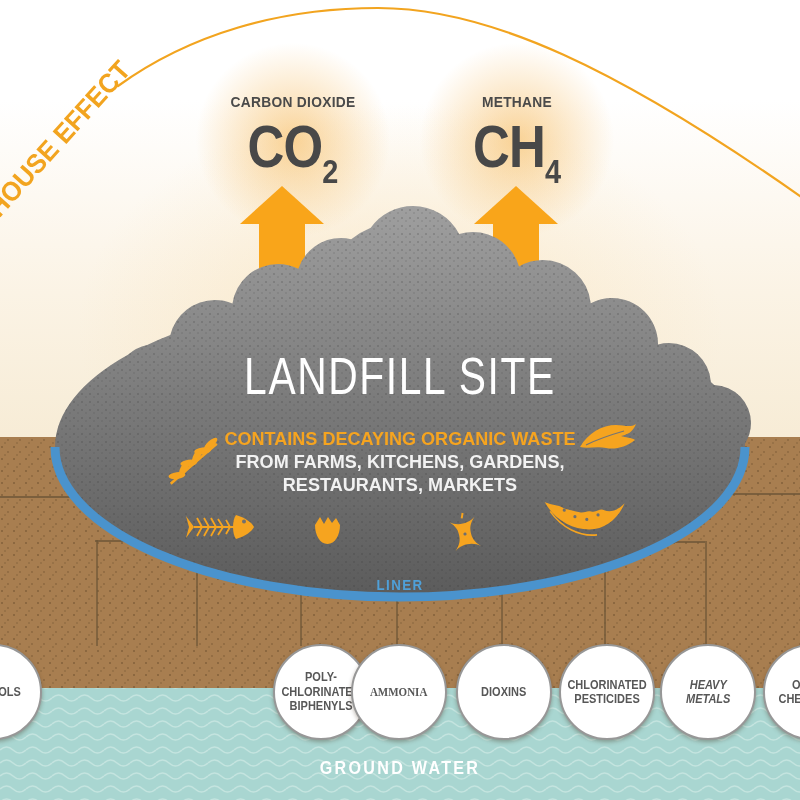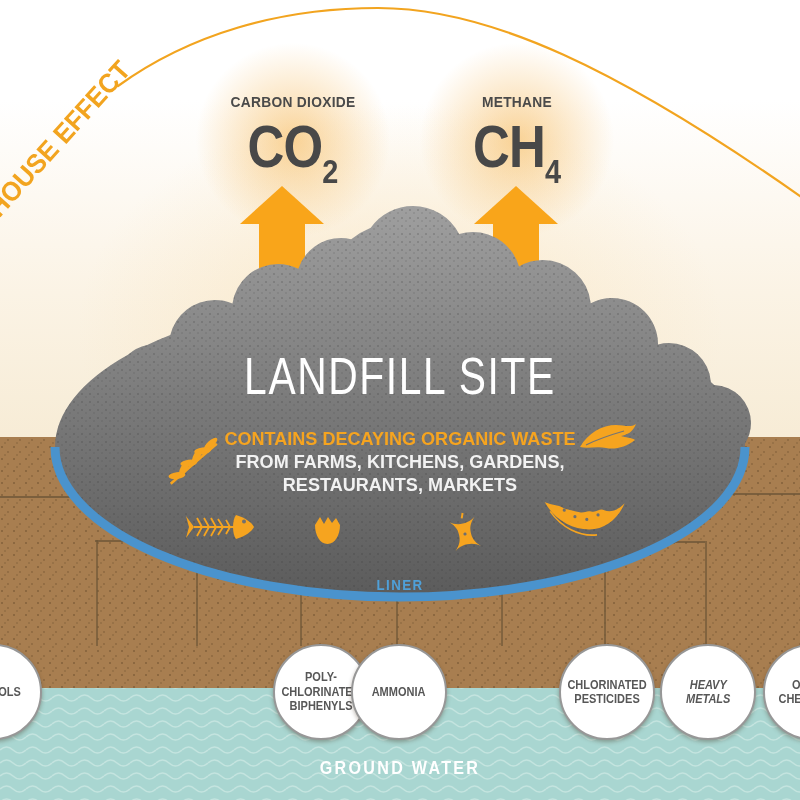--- a/index.html
+++ b/index.html
@@ -182,22 +182,25 @@
   <div class="abs gw-label">GROUND WATER</div>
 
   <div class="chem" style="left:-54px;">
       <span class="chem-label">PHENOLS</span>
     </div>
   <div class="chem" style="left:273px;">
       <span class="chem-label">POLY-
 CHLORINATED
 BIPHENYLS</span>
     </div>
-  <div class="chem" style="left:351px;">
+  <div class="chem" style="left:351px;font-family:Liberation Serif, serif;">
       <span class="chem-label">AMMONIA</span>
+    </div>
+  <div class="chem" style="left:456px;">
+      <span class="chem-label">DIOXINS</span>
     </div>
   <div class="chem" style="left:559px;">
       <span class="chem-label">CHLORINATED
 PESTICIDES</span>
     </div>
   <div class="chem" style="left:660px;font-style:italic;">
       <span class="chem-label">HEAVY
 METALS</span>
     </div>
   <div class="chem" style="left:763px;">

